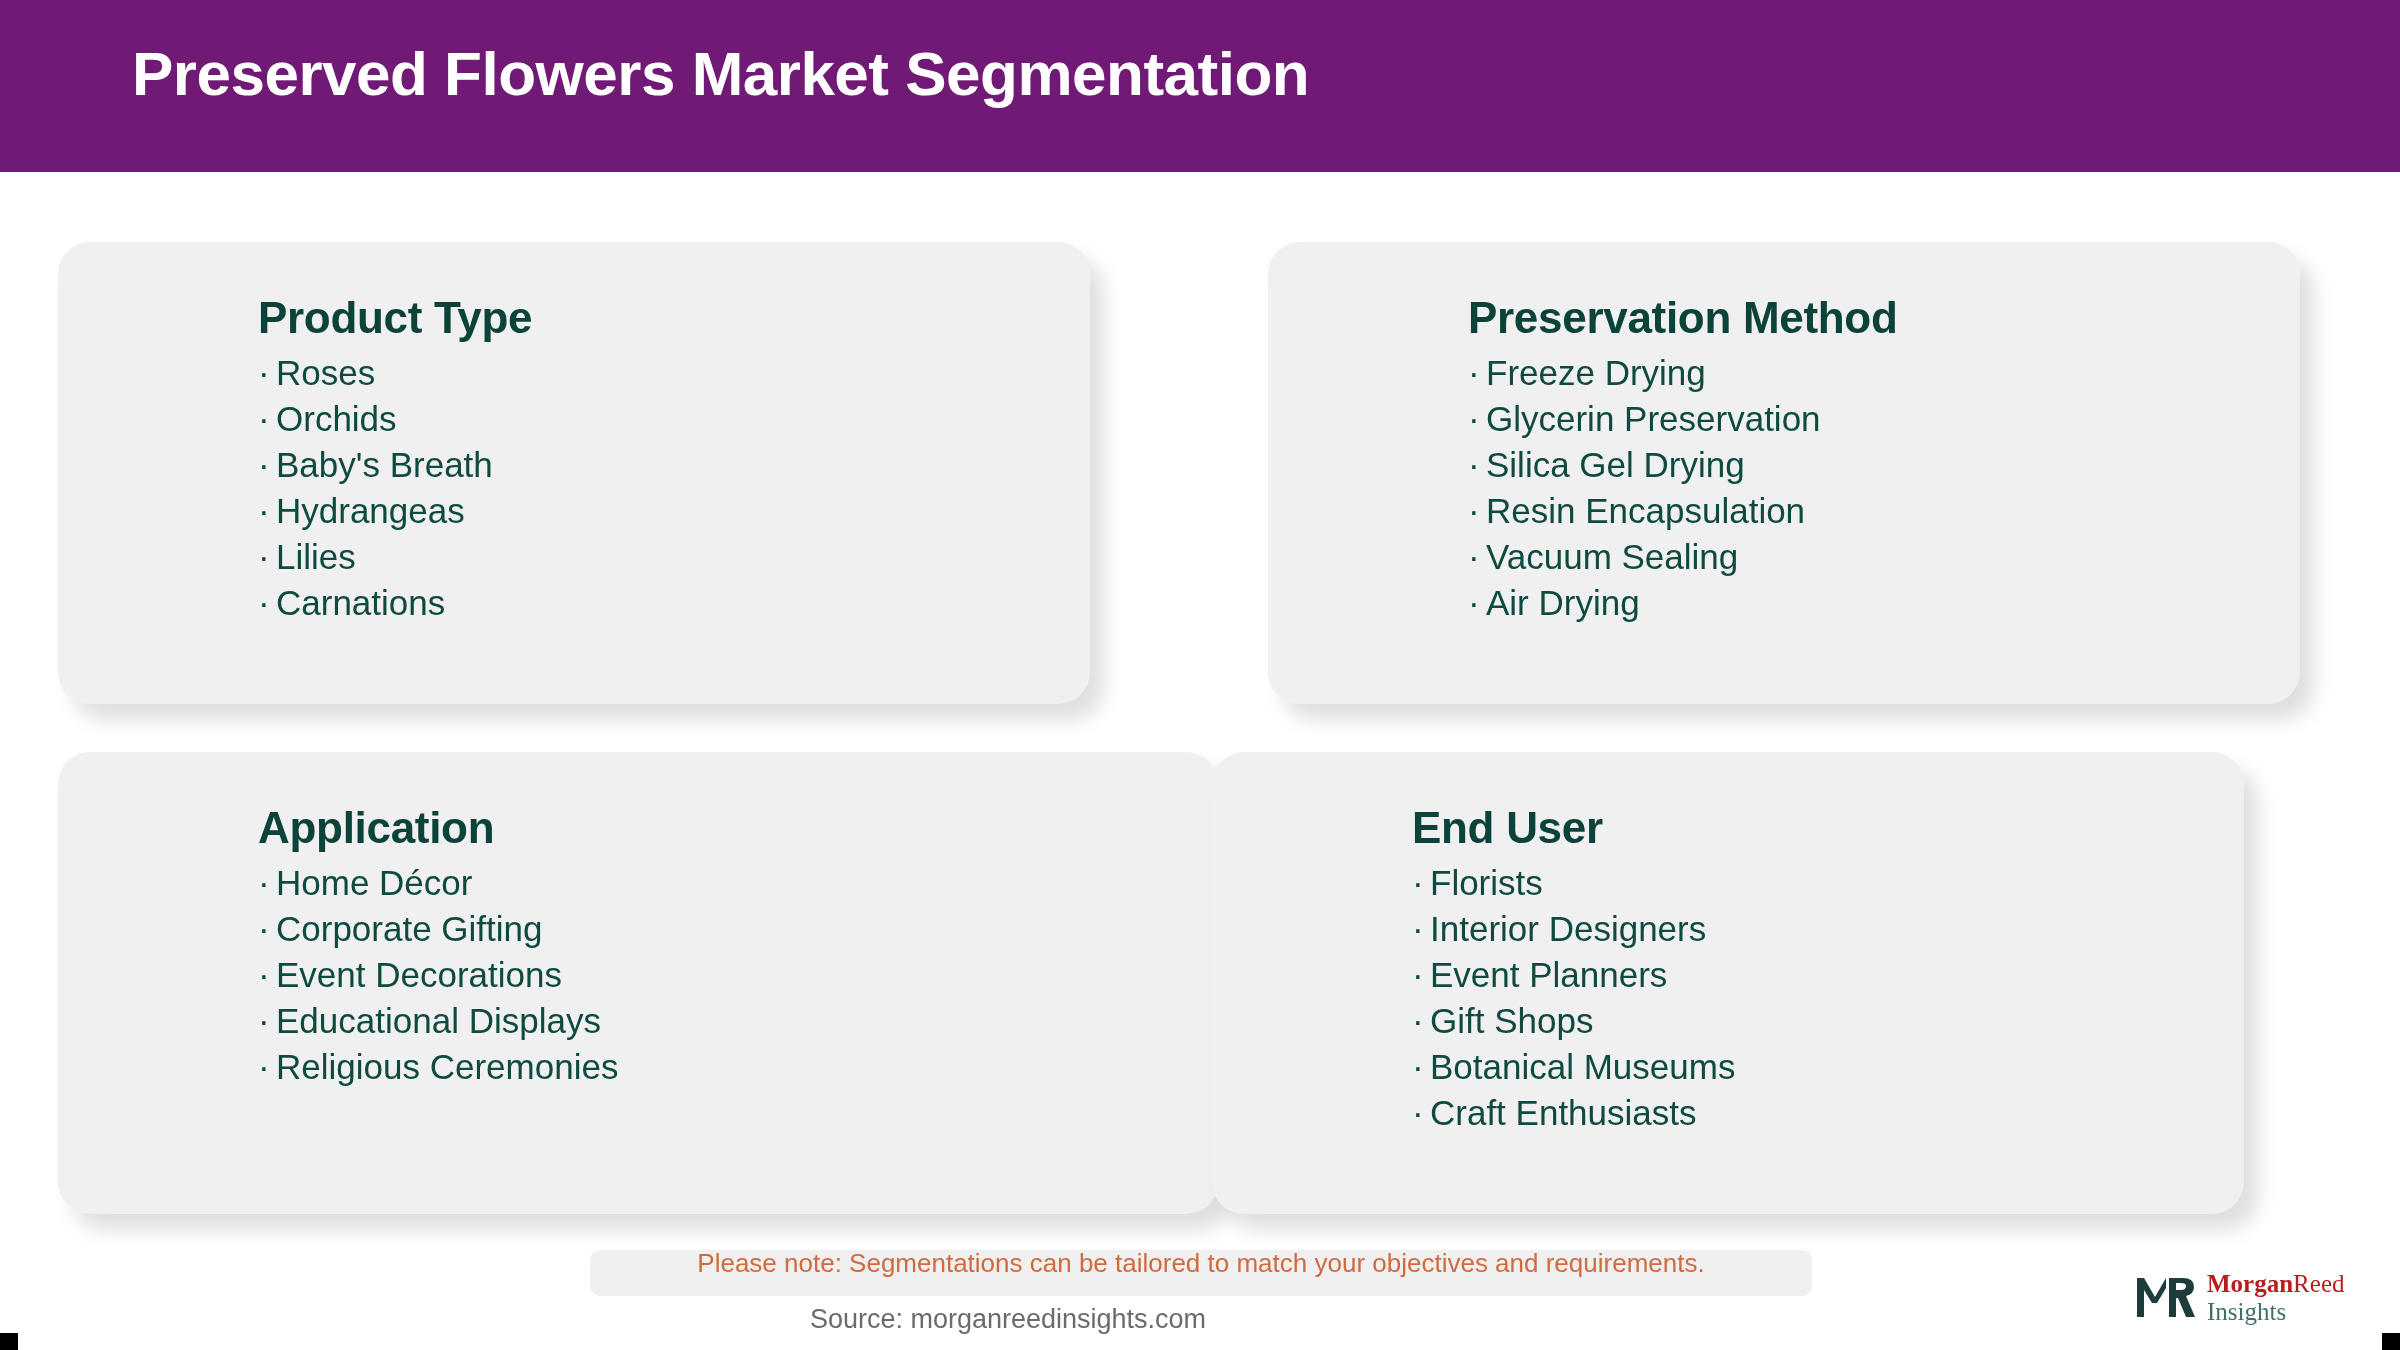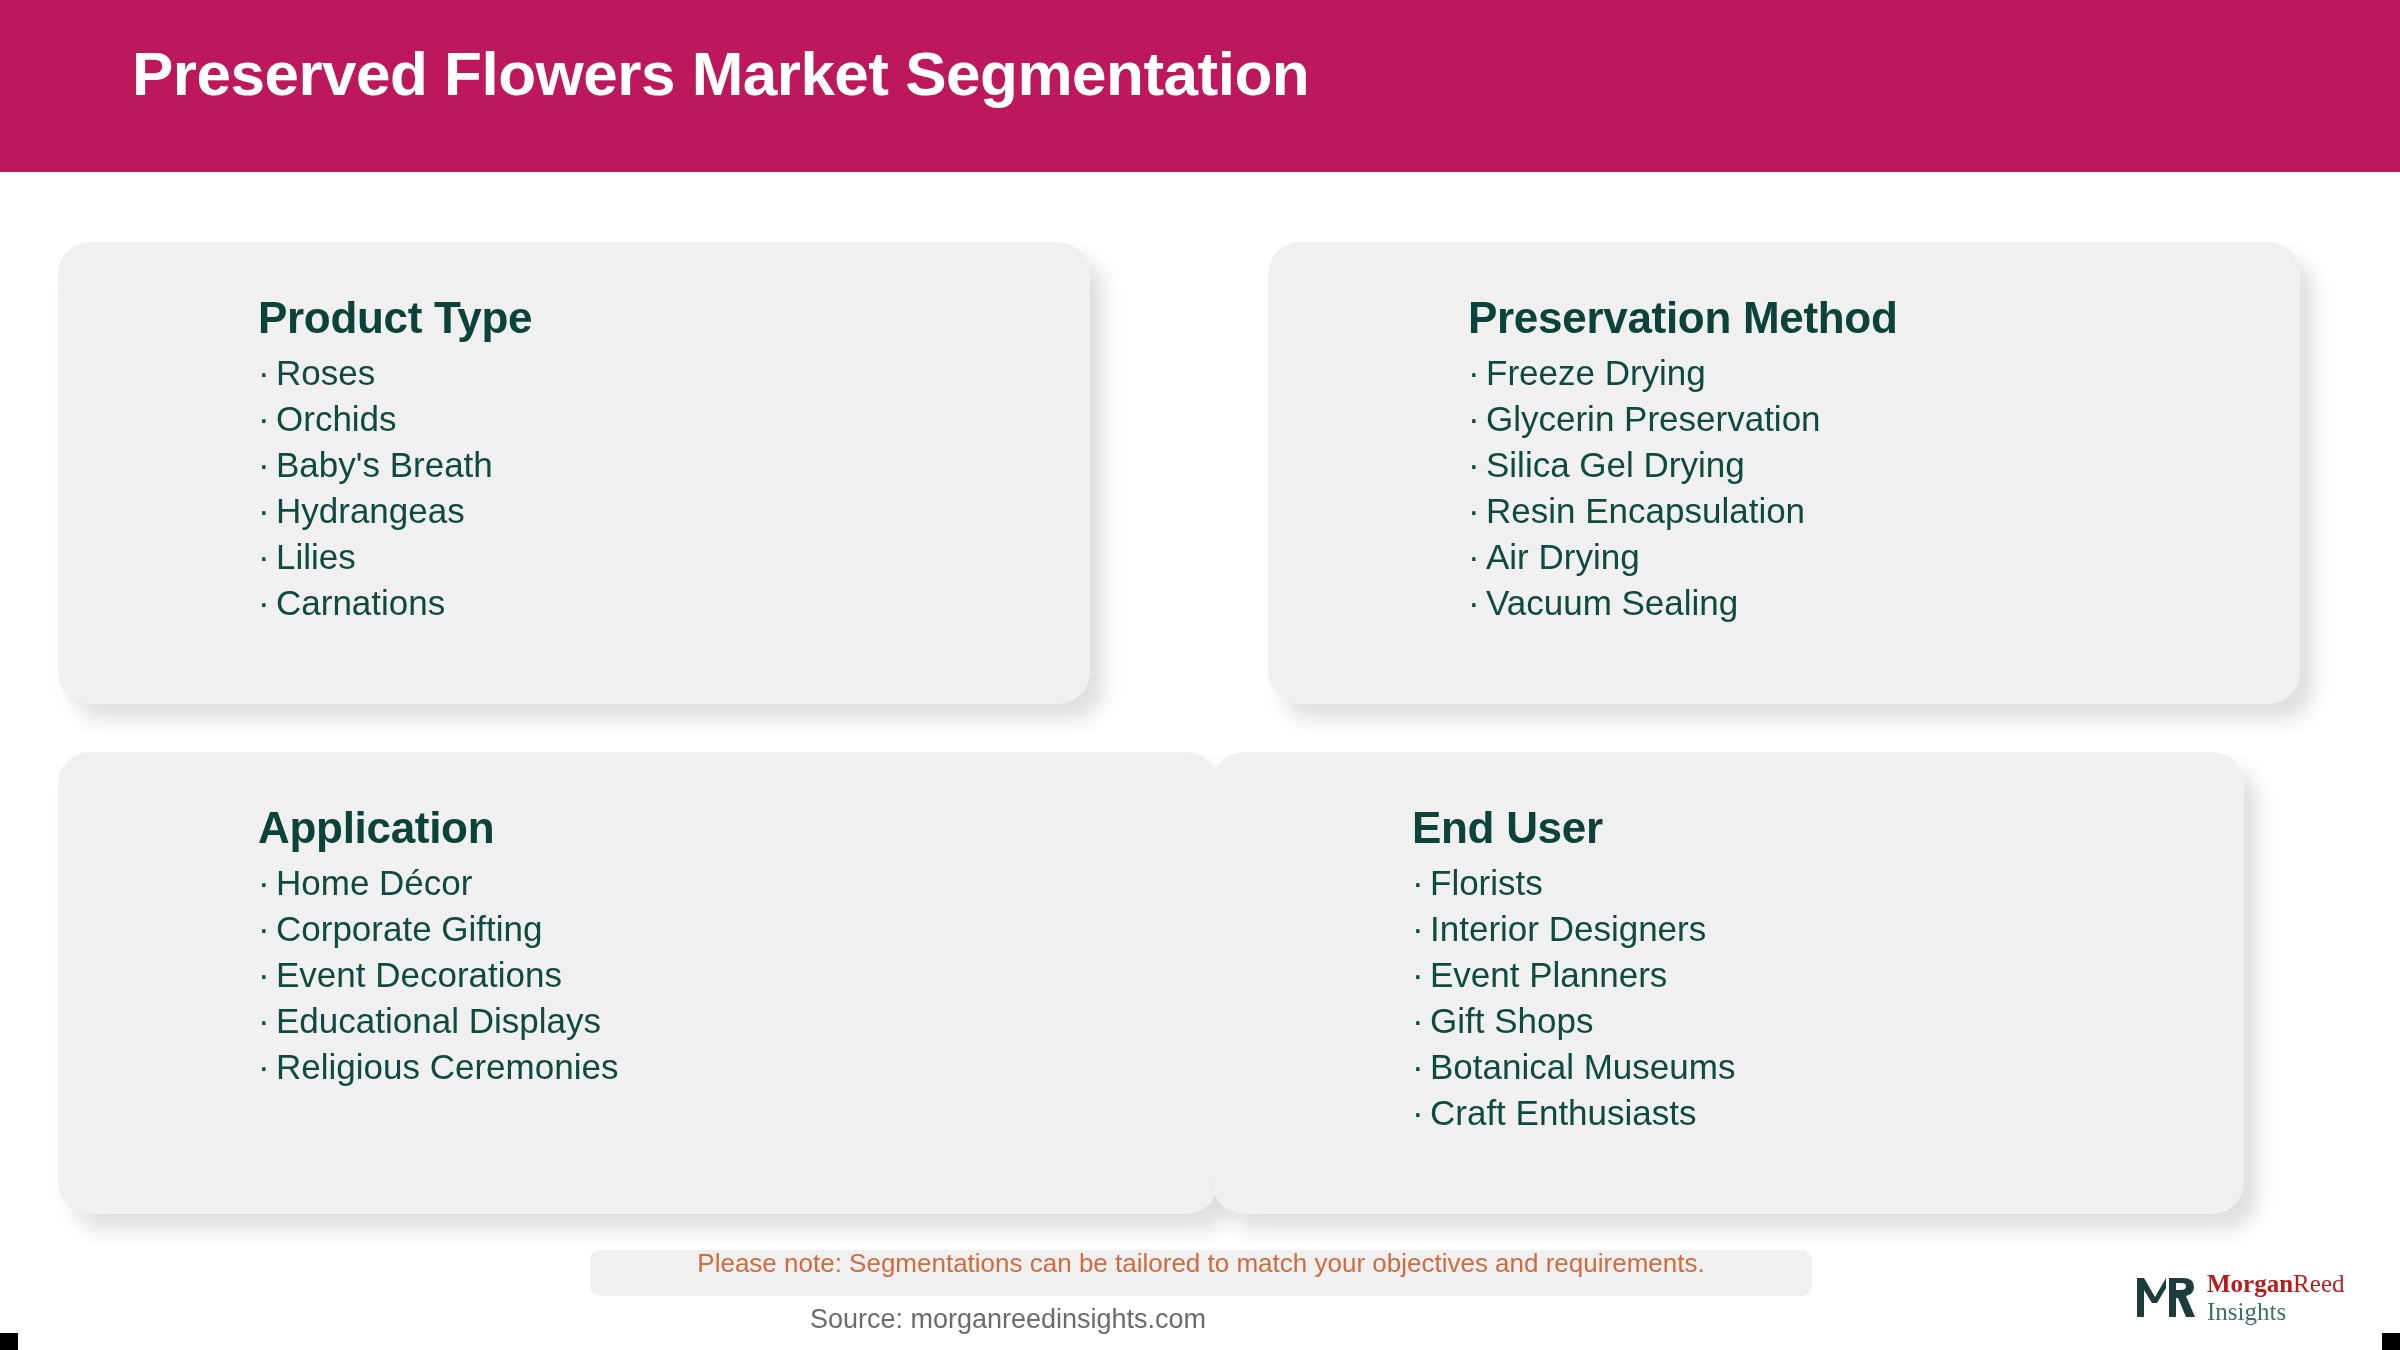--- a/index.html
+++ b/index.html
@@ -16,21 +16,21 @@
     position: relative;
   }
 
   
   .header {
     position: absolute;
     left: 0;
     top: 0;
     width: 2400px;
     height: 172px;
-    background: #be185d;
+    background: #701a75;
     box-sizing: border-box;
   }
   .header-title {
     position: absolute;
     left: 132px;
     top: 40px;
     font-size: 62px;
     font-weight: bold;
     color: #ffffff;
     letter-spacing: -0.5px;
@@ -199,22 +199,22 @@
   </div>
 
   <div class="card pos-1">
     <div class="card-inner">
       <div class="card-heading">Preservation Method</div>
       <ul class="card-list">
         <li><span class="bullet-dot">·</span><span>Freeze Drying</span></li>
         <li><span class="bullet-dot">·</span><span>Glycerin Preservation</span></li>
         <li><span class="bullet-dot">·</span><span>Silica Gel Drying</span></li>
         <li><span class="bullet-dot">·</span><span>Resin Encapsulation</span></li>
+        <li><span class="bullet-dot">·</span><span>Vacuum Sealing</span></li>
         <li><span class="bullet-dot">·</span><span>Air Drying</span></li>
-        <li><span class="bullet-dot">·</span><span>Vacuum Sealing</span></li>
       </ul>
     </div>
   </div>
 
   <div class="card pos-2">
     <div class="card-inner">
       <div class="card-heading">Application</div>
       <ul class="card-list">
         <li><span class="bullet-dot">·</span><span>Home Décor</span></li>
         <li><span class="bullet-dot">·</span><span>Corporate Gifting</span></li>

